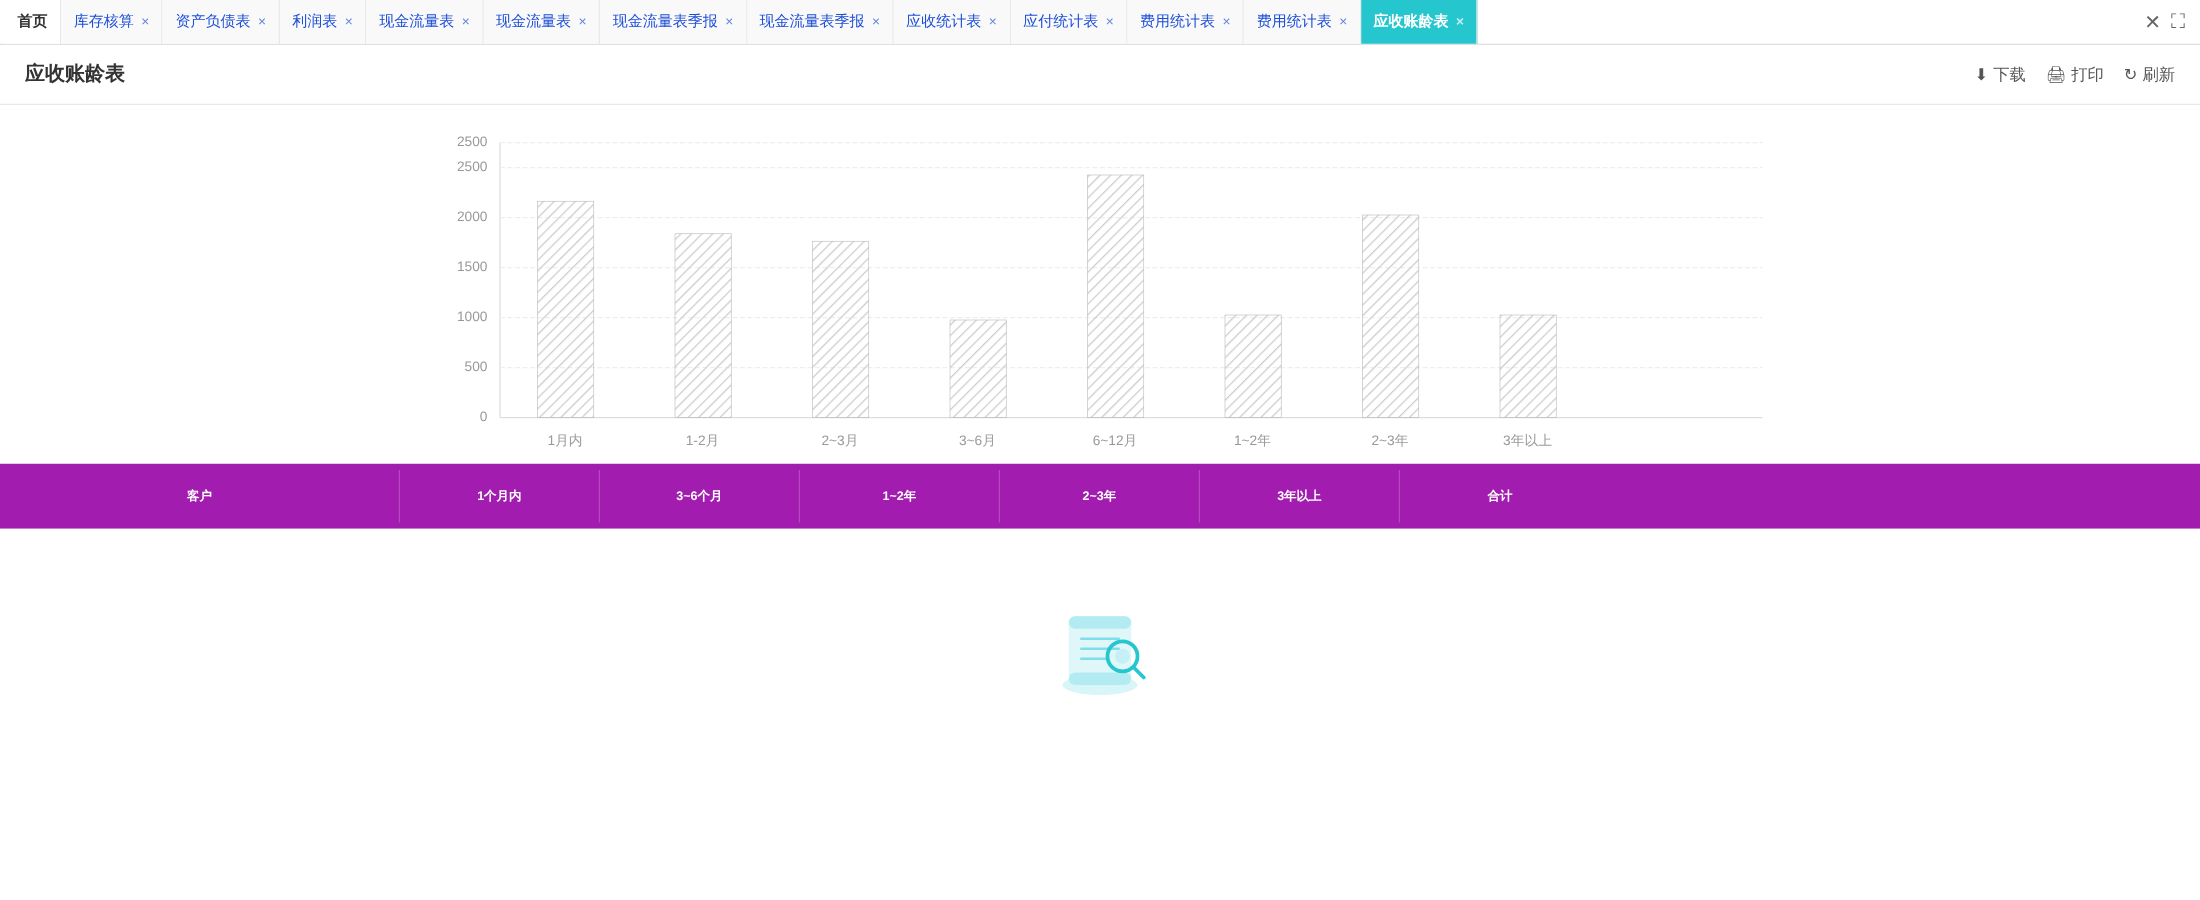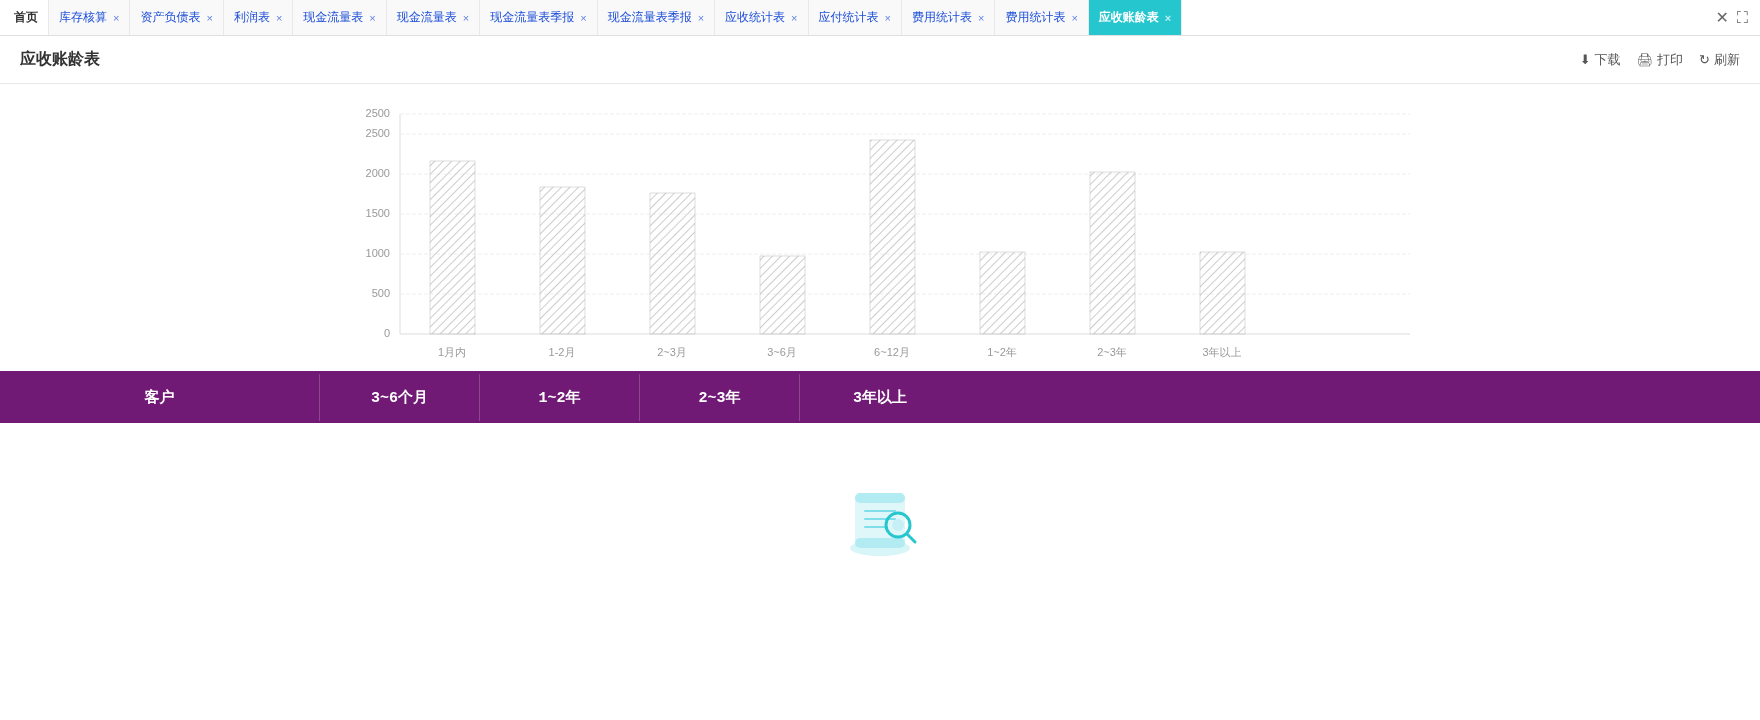--- a/index.html
+++ b/index.html
@@ -108,27 +108,26 @@
       flex: 1;
       padding: 20px 40px 10px 40px;
       background: #fff;
       min-height: 0;
     }
 
     
     .table-header {
       display: grid;
       grid-template-columns: 2fr 1fr 1fr 1fr 1fr 1fr 1fr 1fr 1fr 1fr;
-      background: #701a75;
+      background: #a21caf;
       color: #fff;
-      font-size: 15px;
+      font-size: 10px;
       font-weight: bold;
       min-height: 52px;
       align-items: center;
-      font-family: Liberation Mono, monospace;
     }
     .table-header-cell {
       padding: 14px 8px;
       text-align: center;
       border-right: 1px solid rgba(255,255,255,0.2);
     }
     .table-header-cell:last-child { border-right: none; }
 
     
     .empty-state {
@@ -293,24 +292,26 @@
         <text x="562" y="252" text-anchor="middle" font-size="11" fill="#999">6~12月</text>
         <text x="672" y="252" text-anchor="middle" font-size="11" fill="#999">1~2年</text>
         <text x="782" y="252" text-anchor="middle" font-size="11" fill="#999">2~3年</text>
         <text x="892" y="252" text-anchor="middle" font-size="11" fill="#999">3年以上</text>
       </svg>
     </div>
   </div>
 
   <div class="table-header" id="table-header">
   <div class="table-header-cell">客户</div>
+      <div class="table-header-cell">1个月内</div>
       <div class="table-header-cell">3~6个月</div>
       <div class="table-header-cell">1~2年</div>
       <div class="table-header-cell">2~3年</div>
       <div class="table-header-cell">3年以上</div>
+      <div class="table-header-cell">合计</div>
     </div>
 
   <div class="empty-state">
     <svg class="empty-icon" viewBox="0 0 100 100" xmlns="http://www.w3.org/2000/svg">
 
       <ellipse cx="50" cy="85" rx="30" ry="8" fill="#b2ebf2" opacity="0.5"></ellipse>
 
       <rect x="25" y="30" width="50" height="55" rx="5" fill="#e0f7fa"></rect>
       <rect x="25" y="30" width="50" height="10" rx="5" fill="#b2ebf2"></rect>
       <rect x="25" y="75" width="50" height="10" rx="5" fill="#b2ebf2"></rect>

